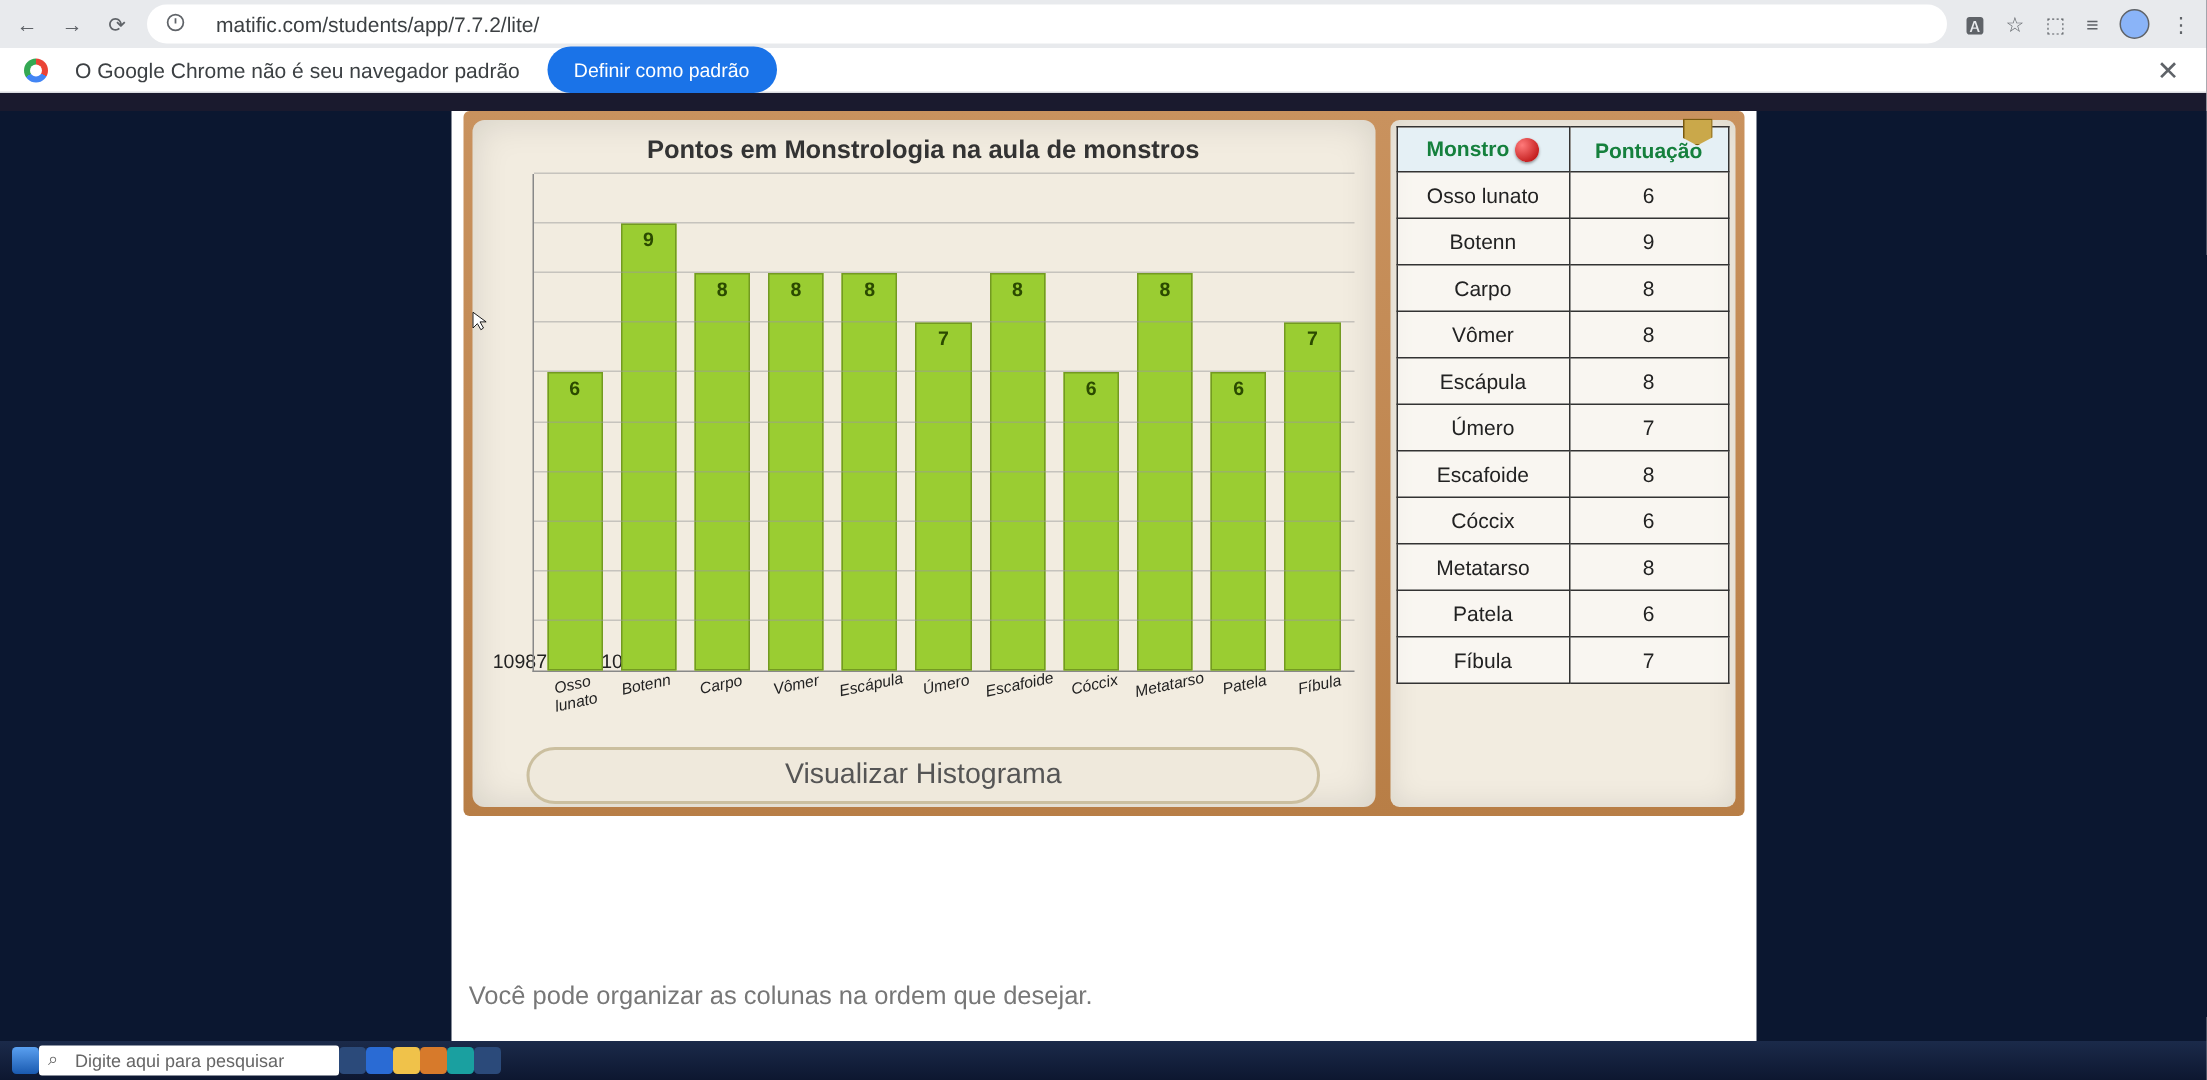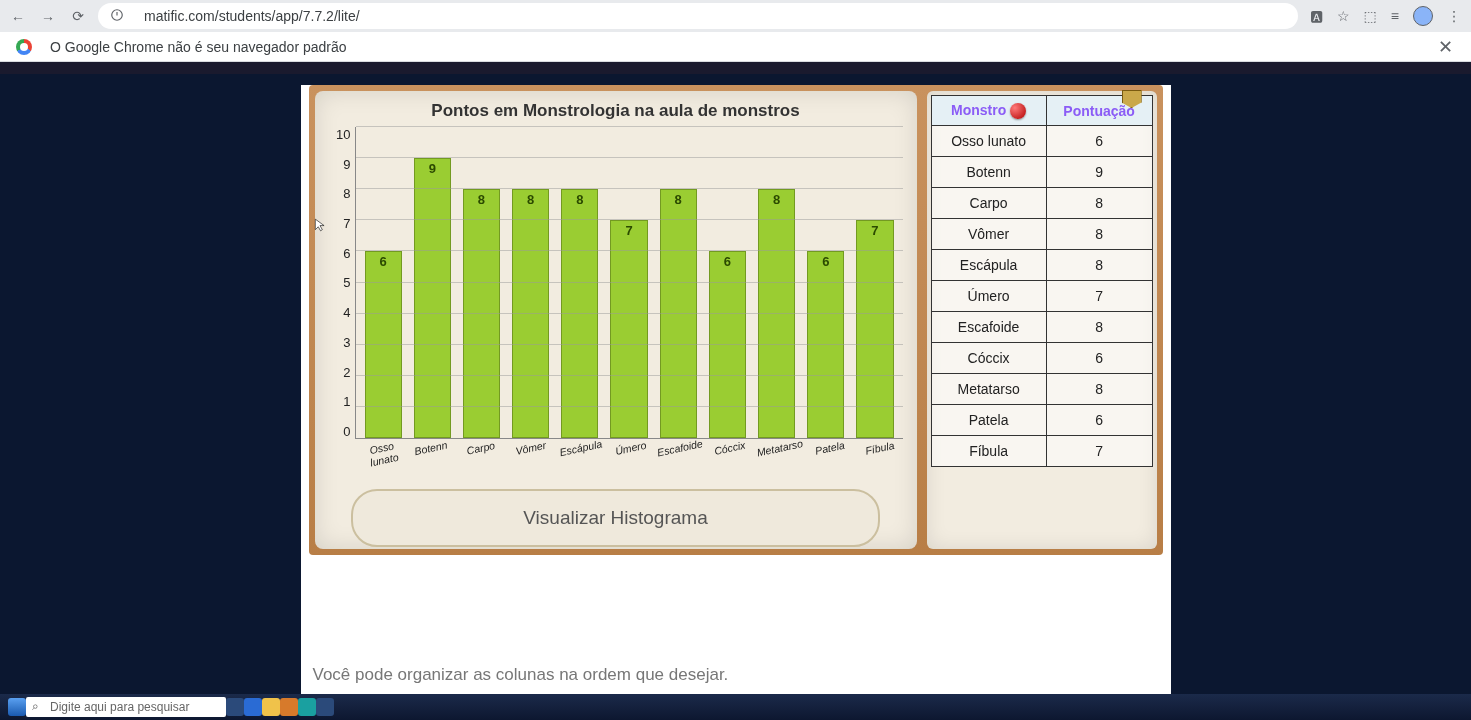--- a/index.html
+++ b/index.html
@@ -78,21 +78,20 @@
     display:flex;
     justify-content:center;
   }
   .stage {
     width: 870px;
     background:#fff;
     height:100%;
     padding:0 8px 8px 8px;
     position:relative;
     overflow:hidden;
-    margin-top:11px;
   }
 
   .game-board {
     width:100%;
     height: 470px;
     display:flex;
     gap:10px;
     background: linear-gradient(#c9925e,#b87e46);
     padding:6px;
     border-radius:4px;
@@ -111,21 +110,20 @@
   }
   .chart-title { text-align:center; font-size:17px; font-weight:600; color:#333; margin-bottom:6px;}
   .chart-area {
     flex:1;
     display:flex;
     position:relative;
   }
   .y-axis {
     width:26px;
     display:flex;
-    flex-direction:column;
     justify-content:space-between;
     align-items:flex-end;
     font-size:13px;
     color:#222;
     padding:0 4px 0 0;
   }
   .plot {
     flex:1;
     position:relative;
     border-left:1px solid #888;
@@ -176,21 +174,21 @@
     line-height:1.1;
     padding-top:4px;
     font-style:italic;
   }
 
   .hist-button-wrap {
     margin-top:2px;
     background:#efe9dc;
     border:2px solid #cbbf9f;
     border-radius:26px;
-    padding:16px;
+    padding:6px;
     text-align:center;
     align-self:center;
     width:92%;
   }
   .hist-button {
     font-size:19px;
     color:#555;
     font-weight:500;
     cursor:pointer;
   }
@@ -202,21 +200,21 @@
     border-radius:6px;
     padding:4px;
     box-shadow: inset 0 0 20px rgba(0,0,0,.1);
   }
   .data-table { width:100%; border-collapse:collapse; font-size:14px; background:rgba(255,255,255,.55); }
   .data-table th {
     background:#e5f0f5;
     padding:6px 4px;
     border:1px solid #333;
     font-weight:700;
-    color:#8b5cf6;
+    color:#15803d;
     position:relative;
   }
   .data-table td {
     border:1px solid #333;
     padding:7px 6px;
     text-align:center;
     color:#222;
   }
   .data-table td:first-child { text-align:center; }
   .pin {
@@ -334,20 +332,21 @@
     <span>⬚</span>
     <span>≡</span>
     <span class="icon-circle"></span>
     <span>⋮</span>
   </div>
 </div>
 
 <div class="infobar">
   <span class="chrome-logo"></span>
   <span>O Google Chrome não é seu navegador padrão</span>
+  <button class="pill-btn">Definir como padrão</button>
   <span class="close-x">✕</span>
 </div>
 
 <div class="stage-wrap">
   <div class="stage">
 
     <div class="game-board">
 
       <div class="scroll-panel">
         <div class="chart-title">Pontos em Monstrologia na aula de monstros</div>

